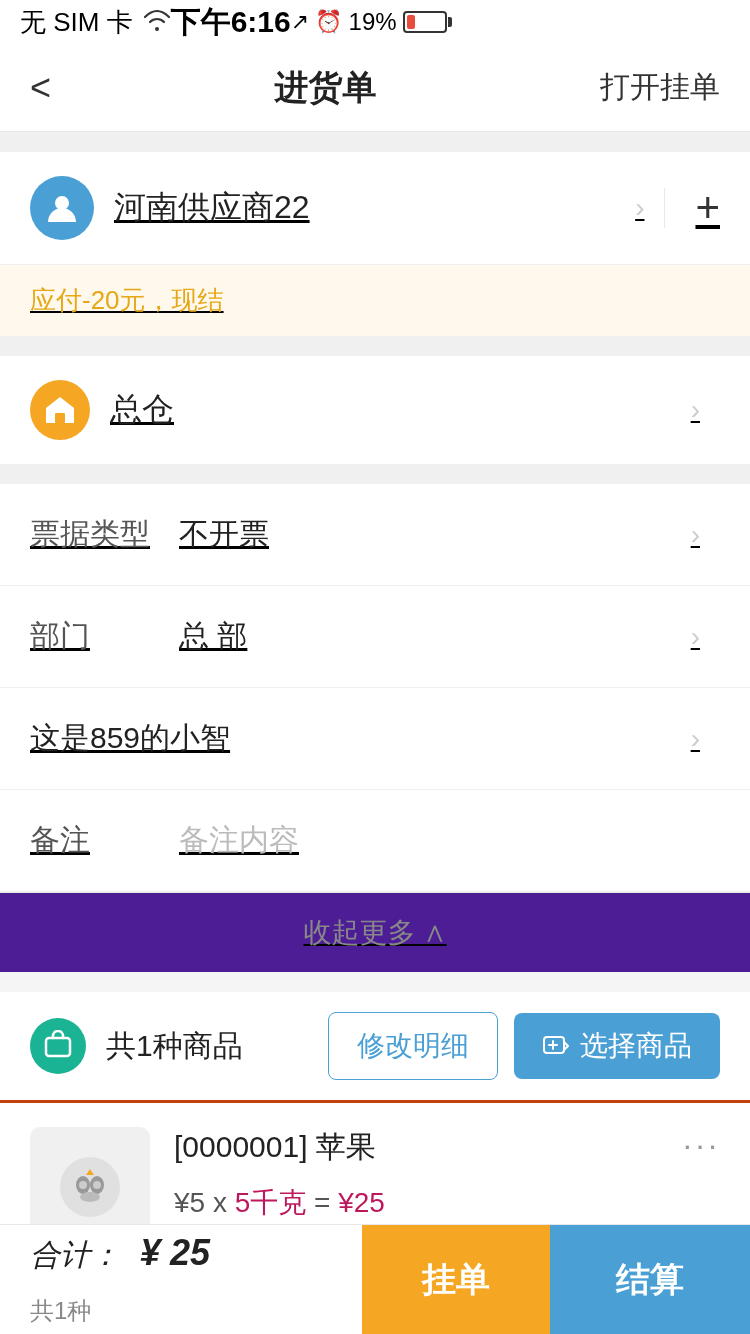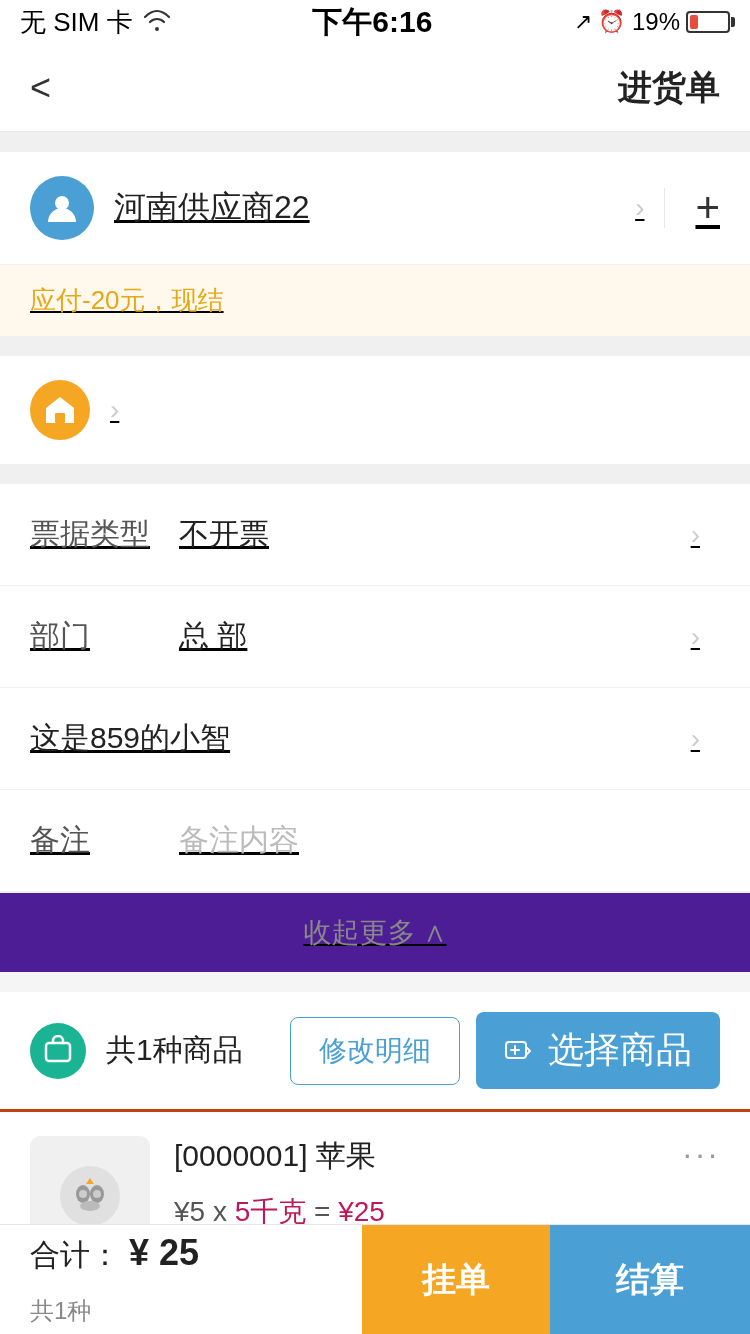--- a/index.html
+++ b/index.html
@@ -12,25 +12,23 @@
       overflow-x: hidden;
       font-size: 28px;
     }
 
     
     .status-bar {
       background: #fff;
       height: 44px;
       display: flex;
       align-items: center;
-      justify-content: space-between;
       padding: 0 20px;
       font-size: 26px;
       font-weight: 500;
-      gap: 10px;
     }
     .status-left { display: flex; align-items: center; gap: 10px; }
     .status-center { font-size: 30px; font-weight: 600; }
     .status-right { display: flex; align-items: center; gap: 6px; font-size: 24px; }
     .battery-icon {
       width: 44px; height: 22px; border: 2px solid #333; border-radius: 4px;
       position: relative; display: inline-flex; align-items: center;
     }
     .battery-icon::after {
       content: ''; position: absolute; right: -7px; top: 50%; transform: translateY(-50%);
@@ -213,24 +211,24 @@
       font-size: 28px;
       margin-right: 16px;
       cursor: pointer;
     }
     .btn-select {
       background: #4a9fd5;
       color: #fff;
       border: none;
       border-radius: 8px;
       padding: 14px 28px;
-      font-size: 36px;
-      display: flex;
-      align-items: center;
-      gap: 16px;
+      font-size: 28px;
+      display: flex;
+      align-items: center;
+      gap: 10px;
       cursor: pointer;
     }
 
     
     .product-item {
       display: flex;
       align-items: flex-start;
       padding: 24px 30px;
       border-bottom: 1px solid #f0f0f0;
       background: #fff;
@@ -343,20 +341,21 @@
     <span>19%</span>
     <div class="battery-icon">
       <div class="battery-fill"></div>
     </div>
   </div>
 </div>
 
 <div class="nav-bar">
   <span class="nav-back">&lt;</span>
   <span class="nav-title">进货单</span>
+  <span class="nav-action">打开挂单</span>
 </div>
 
 <div class="main-content">
 
   <div class="section-gap"></div>
 
   <div class="card-section">
     <div class="supplier-row">
       <div class="supplier-avatar">
         <svg viewBox="0 0 36 36" fill="white">
@@ -375,20 +374,21 @@
   <div class="section-gap"></div>
 
   <div class="card-section">
     <div class="warehouse-row">
       <div class="warehouse-icon">
         <svg width="34" height="34" viewBox="0 0 34 34" fill="white">
           <path d="M3 15L17 4l14 11v15H3V15z"></path>
           <rect x="12" y="20" width="10" height="10" fill="#f5a623" rx="1"></rect>
         </svg>
       </div>
+      <span class="warehouse-name">总仓</span>
       <span class="chevron-right">›</span>
     </div>
   </div>
 
   <div class="section-gap"></div>
 
   <div class="card-section">
 
     <div class="form-row">
       <span class="form-label">票据类型</span>
@@ -462,21 +462,21 @@
         </div>
       </div>
       <span class="product-more">···</span>
     </div>
   </div>
 
 </div>
 
 <div class="bottom-bar">
   <div class="total-section">
-    <div style="display:flex;align-items:baseline;gap:9px;">
+    <div style="display:flex;align-items:baseline;gap:20px;font-style:italic;">
       <span class="total-line">合计：</span>
       <span class="total-amount">¥ 25</span>
     </div>
     <div class="total-count">共1种</div>
   </div>
   <button class="btn-hang">挂单</button>
   <button class="btn-checkout">结算</button>
 </div>
 
 </body></html>

